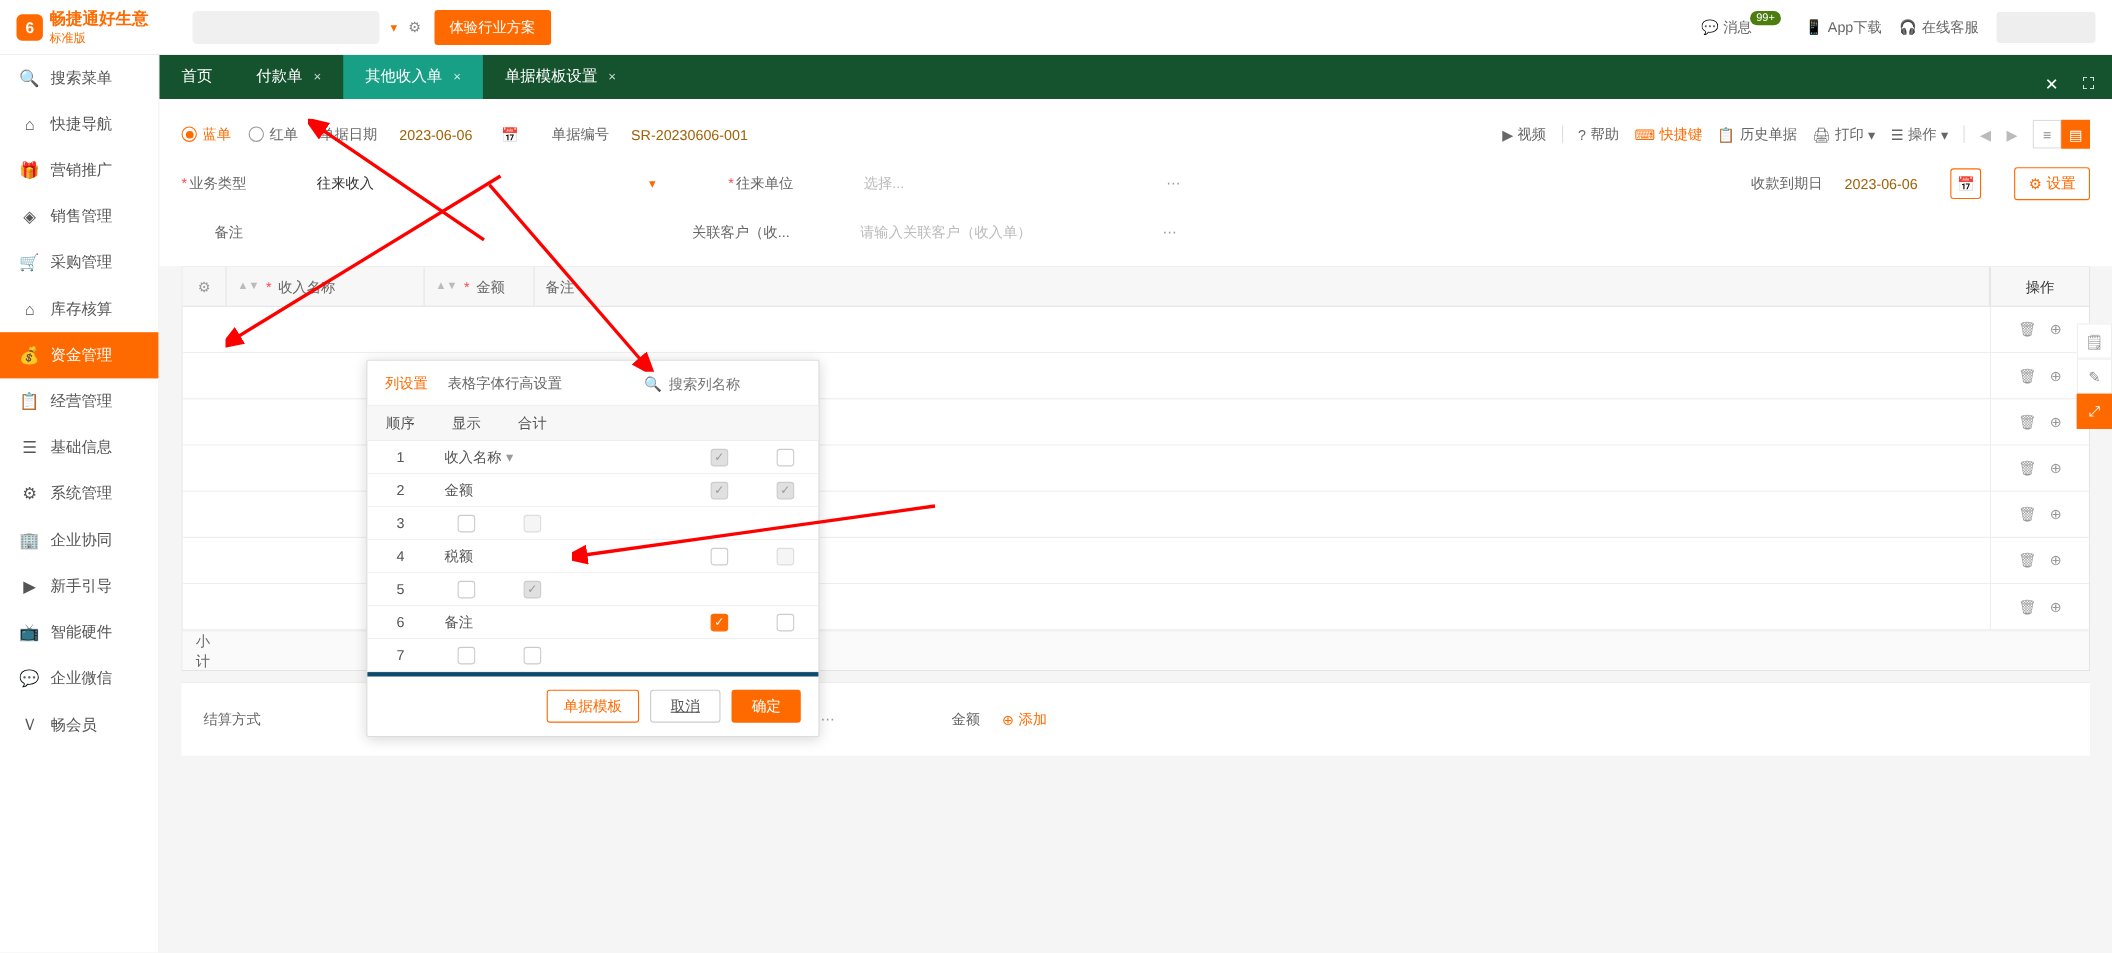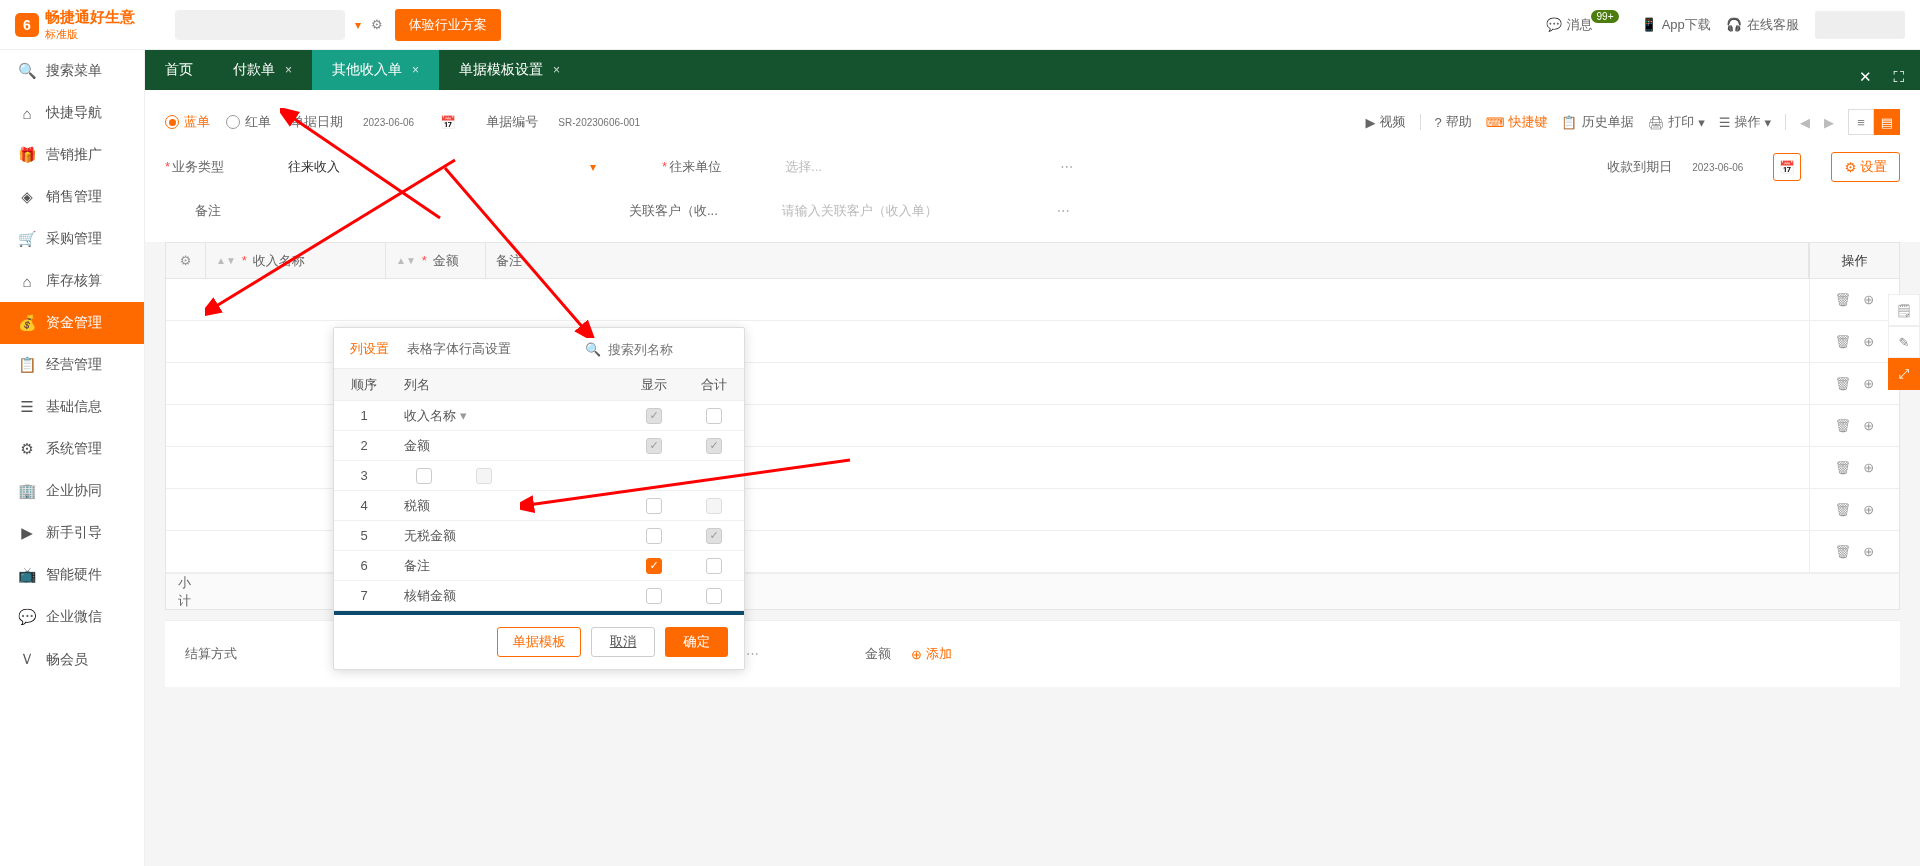--- a/index.html
+++ b/index.html
@@ -38,21 +38,21 @@
 
 
 .form-area { background:#fff; margin:0; padding:12px 20px 0 20px; position:relative;}
 .form-row1 { display:flex; align-items:center; gap:20px; height:40px;}
 .radio-group { display:flex; gap:16px; align-items:center;}
 .radio-group label { display:flex; align-items:center; gap:5px; cursor:pointer; color:#666;}
 .radio-circle { width:14px; height:14px; border:1px solid #999; border-radius:50%; display:inline-flex; align-items:center; justify-content:center;}
 .radio-circle.on { border-color:#ff6a00;}
 .radio-circle.on::after { content:""; width:7px; height:7px; background:#ff6a00; border-radius:50%;}
 .field-label { color:#666; font-size:13px;}
-.field-value { color:#737373; font-size:10px;}
+.field-value { color:#a16207; font-size:13px;}
 .cal-icon { color:#ff6a00; margin-left:6px;}
 .toolbar-right { margin-left:auto; display:flex; align-items:center; gap:14px; color:#666;}
 .tb-item { display:flex; align-items:center; gap:4px; cursor:pointer; font-size:13px;}
 .tb-divider { width:1px; height:16px; background:#ddd;}
 .view-toggle { display:flex; }
 .vt { width:26px; height:26px; border:1px solid #ddd; display:flex; align-items:center; justify-content:center; cursor:pointer; color:#888;}
 .vt.on { background:#ff6a00; color:#fff; border-color:#ff6a00;}
 
 .form-row2 { display:flex; align-items:center; gap:30px; padding:10px 0 14px 0;}
 .field-group { display:flex; align-items:center; gap:10px; }
@@ -423,21 +423,20 @@
         <span class="pt on">列设置</span>
         <span class="pt">表格字体行高设置</span>
         <div class="popup-search">
           <span style="color:#999">🔍</span>
           <input placeholder="搜索列名称" style="">
         </div>
       </div>
       <div class="popup-table">
         <div class="popup-th">
           <div class="col-order">顺序</div>
-          <div class="col-name">列名</div>
           <div class="col-show">显示</div>
           <div class="col-sum">合计</div>
         </div>
         <div class="popup-scroll" id="popup-rows">
             <div class="popup-tr">
               <div class="col-order">1</div>
               <div class="col-name">收入名称 <span style="color:#999;margin-left:4px">▾</span></div>
               <div class="col-show">
                 <span class="chk gray">✓</span>
               </div>
@@ -469,41 +468,39 @@
               <div class="col-name">税额</div>
               <div class="col-show">
                 <span class="chk"></span>
               </div>
               <div class="col-sum">
                 <span class="chk disabled"></span>
               </div>
             </div>
             <div class="popup-tr">
               <div class="col-order">5</div>
-              <div class="col-name">无税金额</div>
               <div class="col-show">
                 <span class="chk"></span>
               </div>
               <div class="col-sum">
                 <span class="chk gray">✓</span>
               </div>
             </div>
             <div class="popup-tr">
               <div class="col-order">6</div>
               <div class="col-name">备注</div>
               <div class="col-show">
                 <span class="chk on">✓</span>
               </div>
               <div class="col-sum">
                 <span class="chk"></span>
               </div>
             </div>
             <div class="popup-tr">
               <div class="col-order">7</div>
-              <div class="col-name">核销金额</div>
               <div class="col-show">
                 <span class="chk"></span>
               </div>
               <div class="col-sum">
                 <span class="chk"></span>
               </div>
             </div>
           </div>
       </div>
       <div class="popup-footer">

